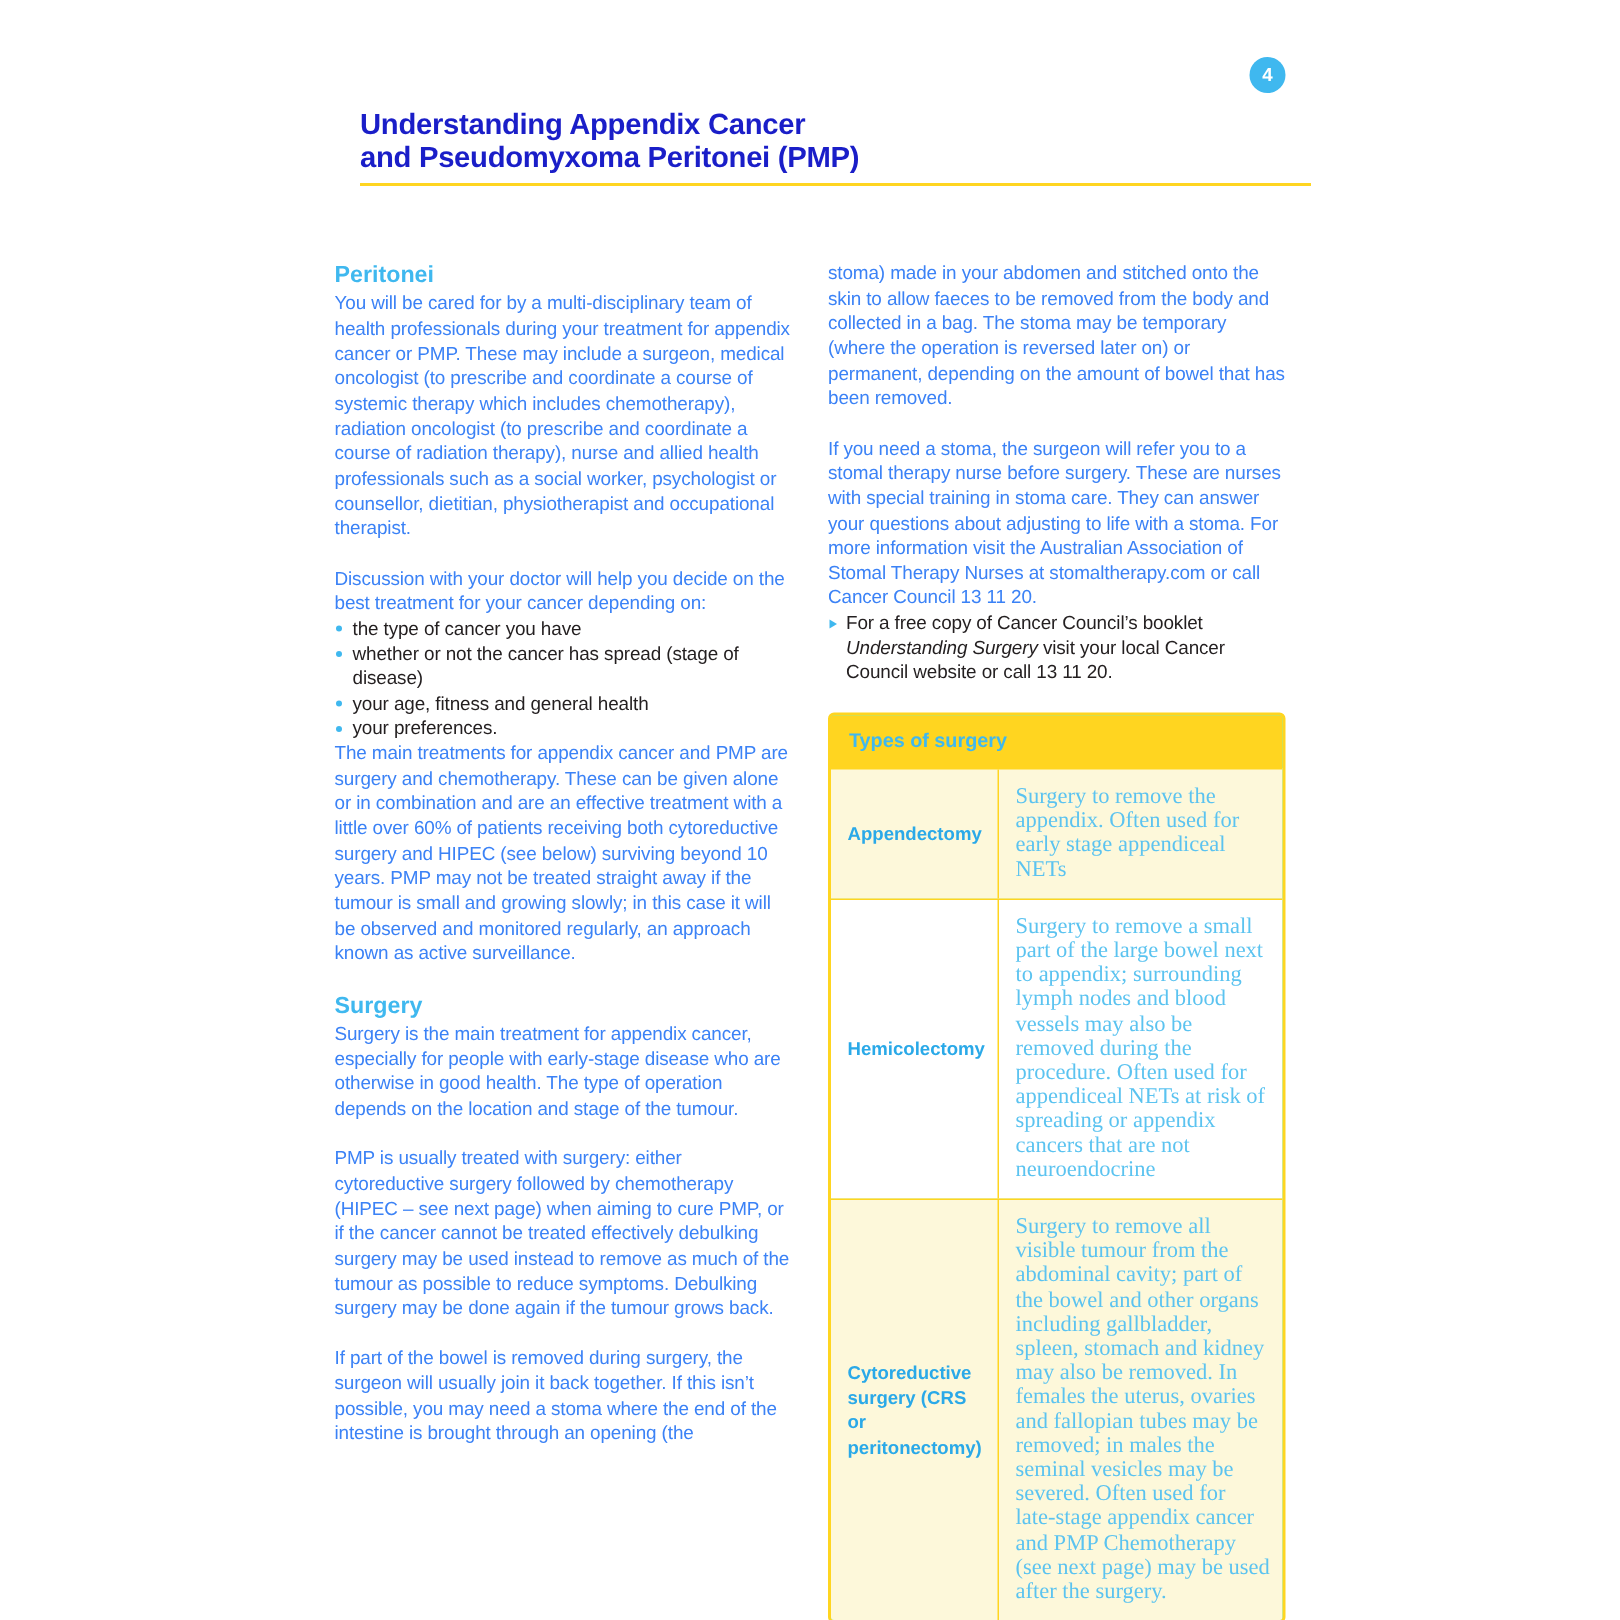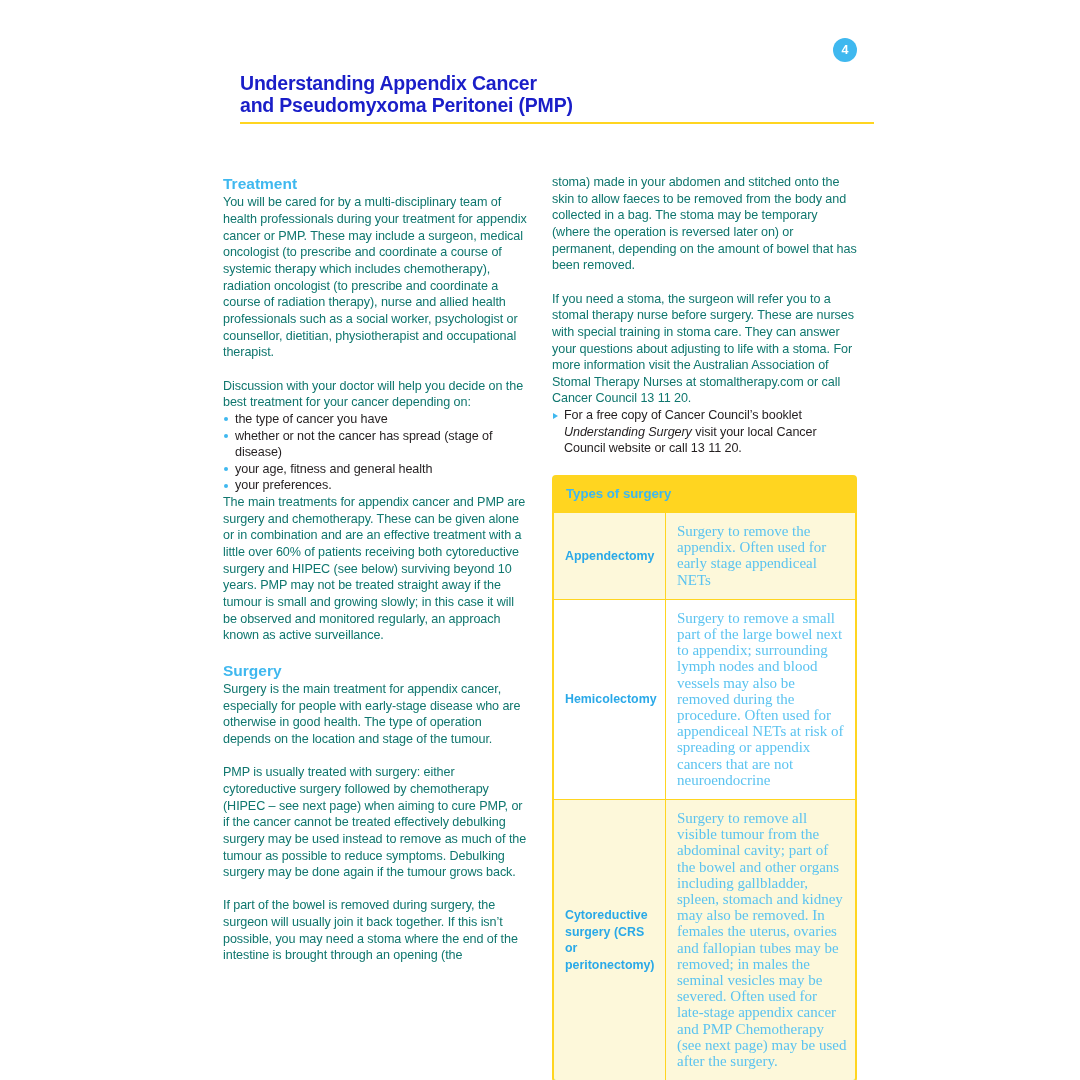--- a/index.html
+++ b/index.html
@@ -86,21 +86,21 @@
     line-height: 1.25;
   }
   h2.section-head.tight-top {
     margin-top: 0;
   }
 
   p.body {
     margin: 0;
     font-size: 12.6px;
     line-height: 16.65px;
-    color: #0f766e;
+    color: #3b82f6;
     letter-spacing: -0.08px;
   }
   p.body + p.body {
     margin-top: 16.6px;
   }
 
   ul.dot-list {
     list-style: none;
     margin: 0;
     padding: 0;
@@ -218,21 +218,21 @@
   <div class="doc-header">
     <div class="title-line">Understanding Appendix Cancer</div>
     <div class="title-line">and Pseudomyxoma Peritonei (PMP)</div>
     <div class="header-rule"></div>
   </div>
 
   <div class="columns">
 
     <div class="col left">
 
-      <h2 class="section-head tight-top">Treatment</h2>
+      <h2 class="section-head tight-top">Peritonei</h2>
 
       <p class="body">You will be cared for by a multi-disciplinary team of health professionals during your treatment for appendix cancer or PMP. These may include a surgeon, medical oncologist (to prescribe and coordinate a course of systemic therapy which includes chemotherapy), radiation oncologist (to prescribe and coordinate a course of radiation therapy), nurse and allied health professionals such as a social worker, psychologist or counsellor, dietitian, physiotherapist and occupational therapist.</p>
 
       <p class="body">Discussion with your doctor will help you decide on the best treatment for your cancer depending on:</p>
 
       <ul class="dot-list">
         <li>the type of cancer you have</li>
         <li>whether or not the cancer has spread (stage of disease)</li>
         <li>your age, fitness and general health</li>
         <li>your preferences.</li>

